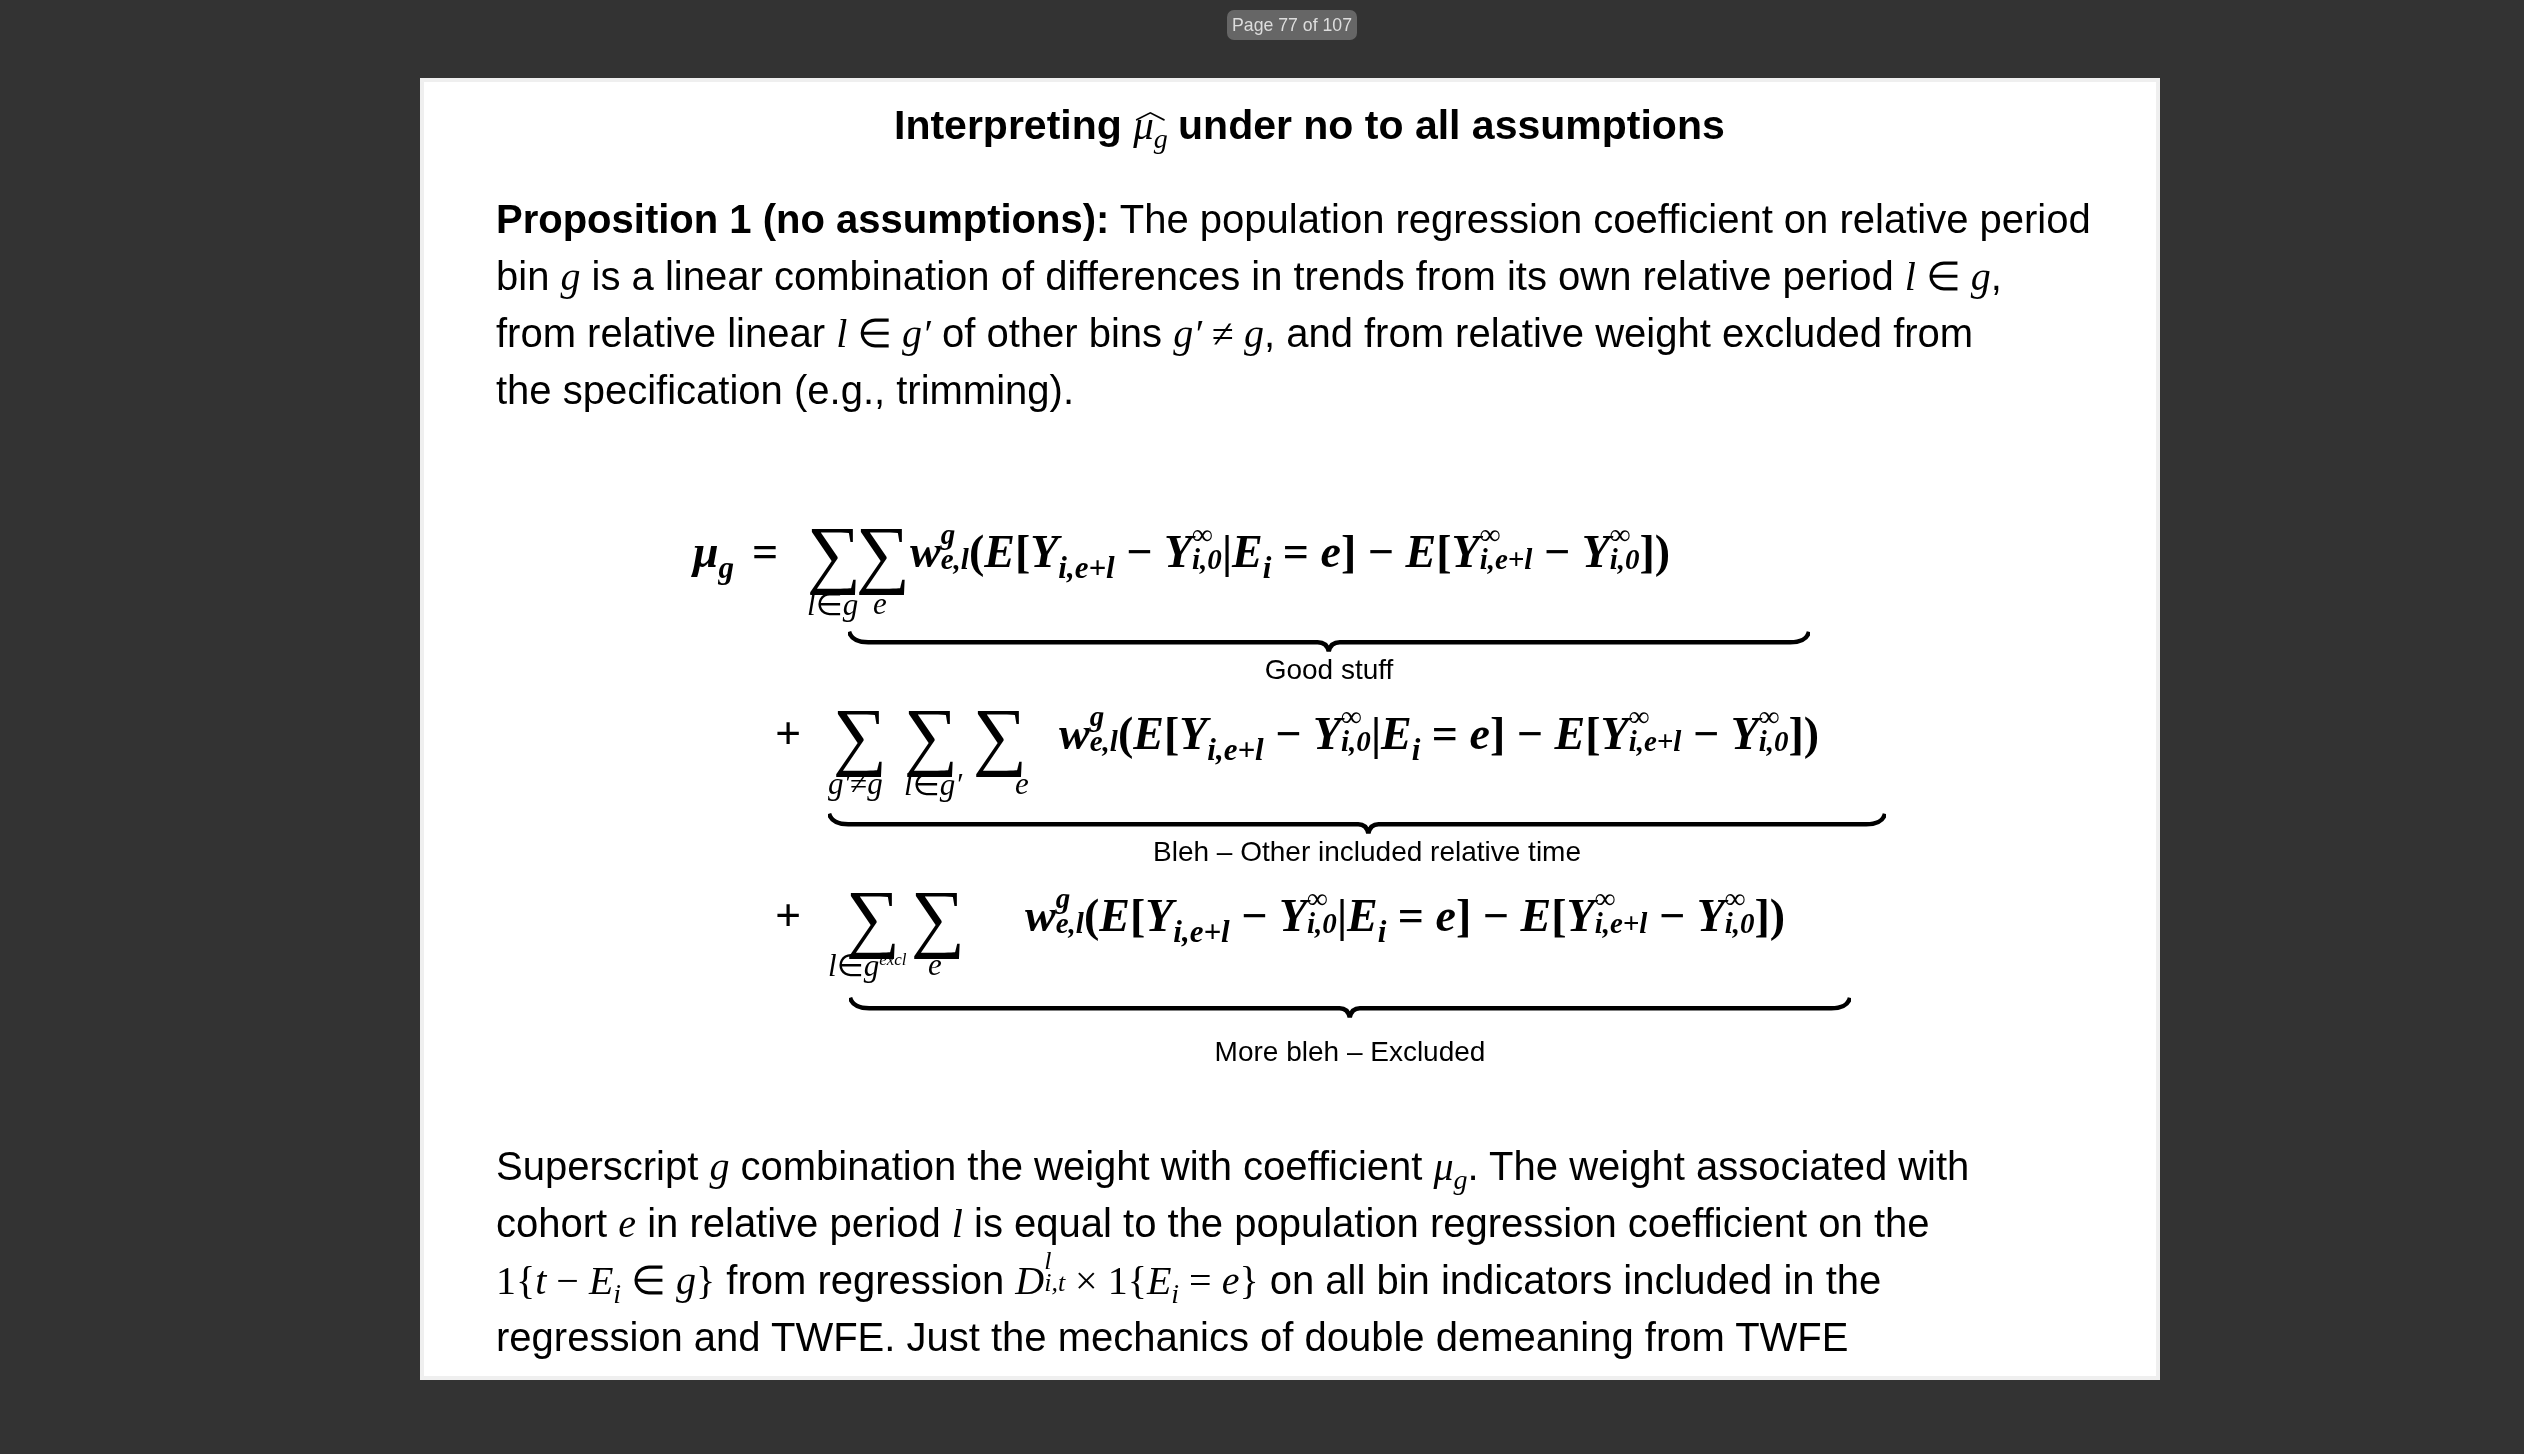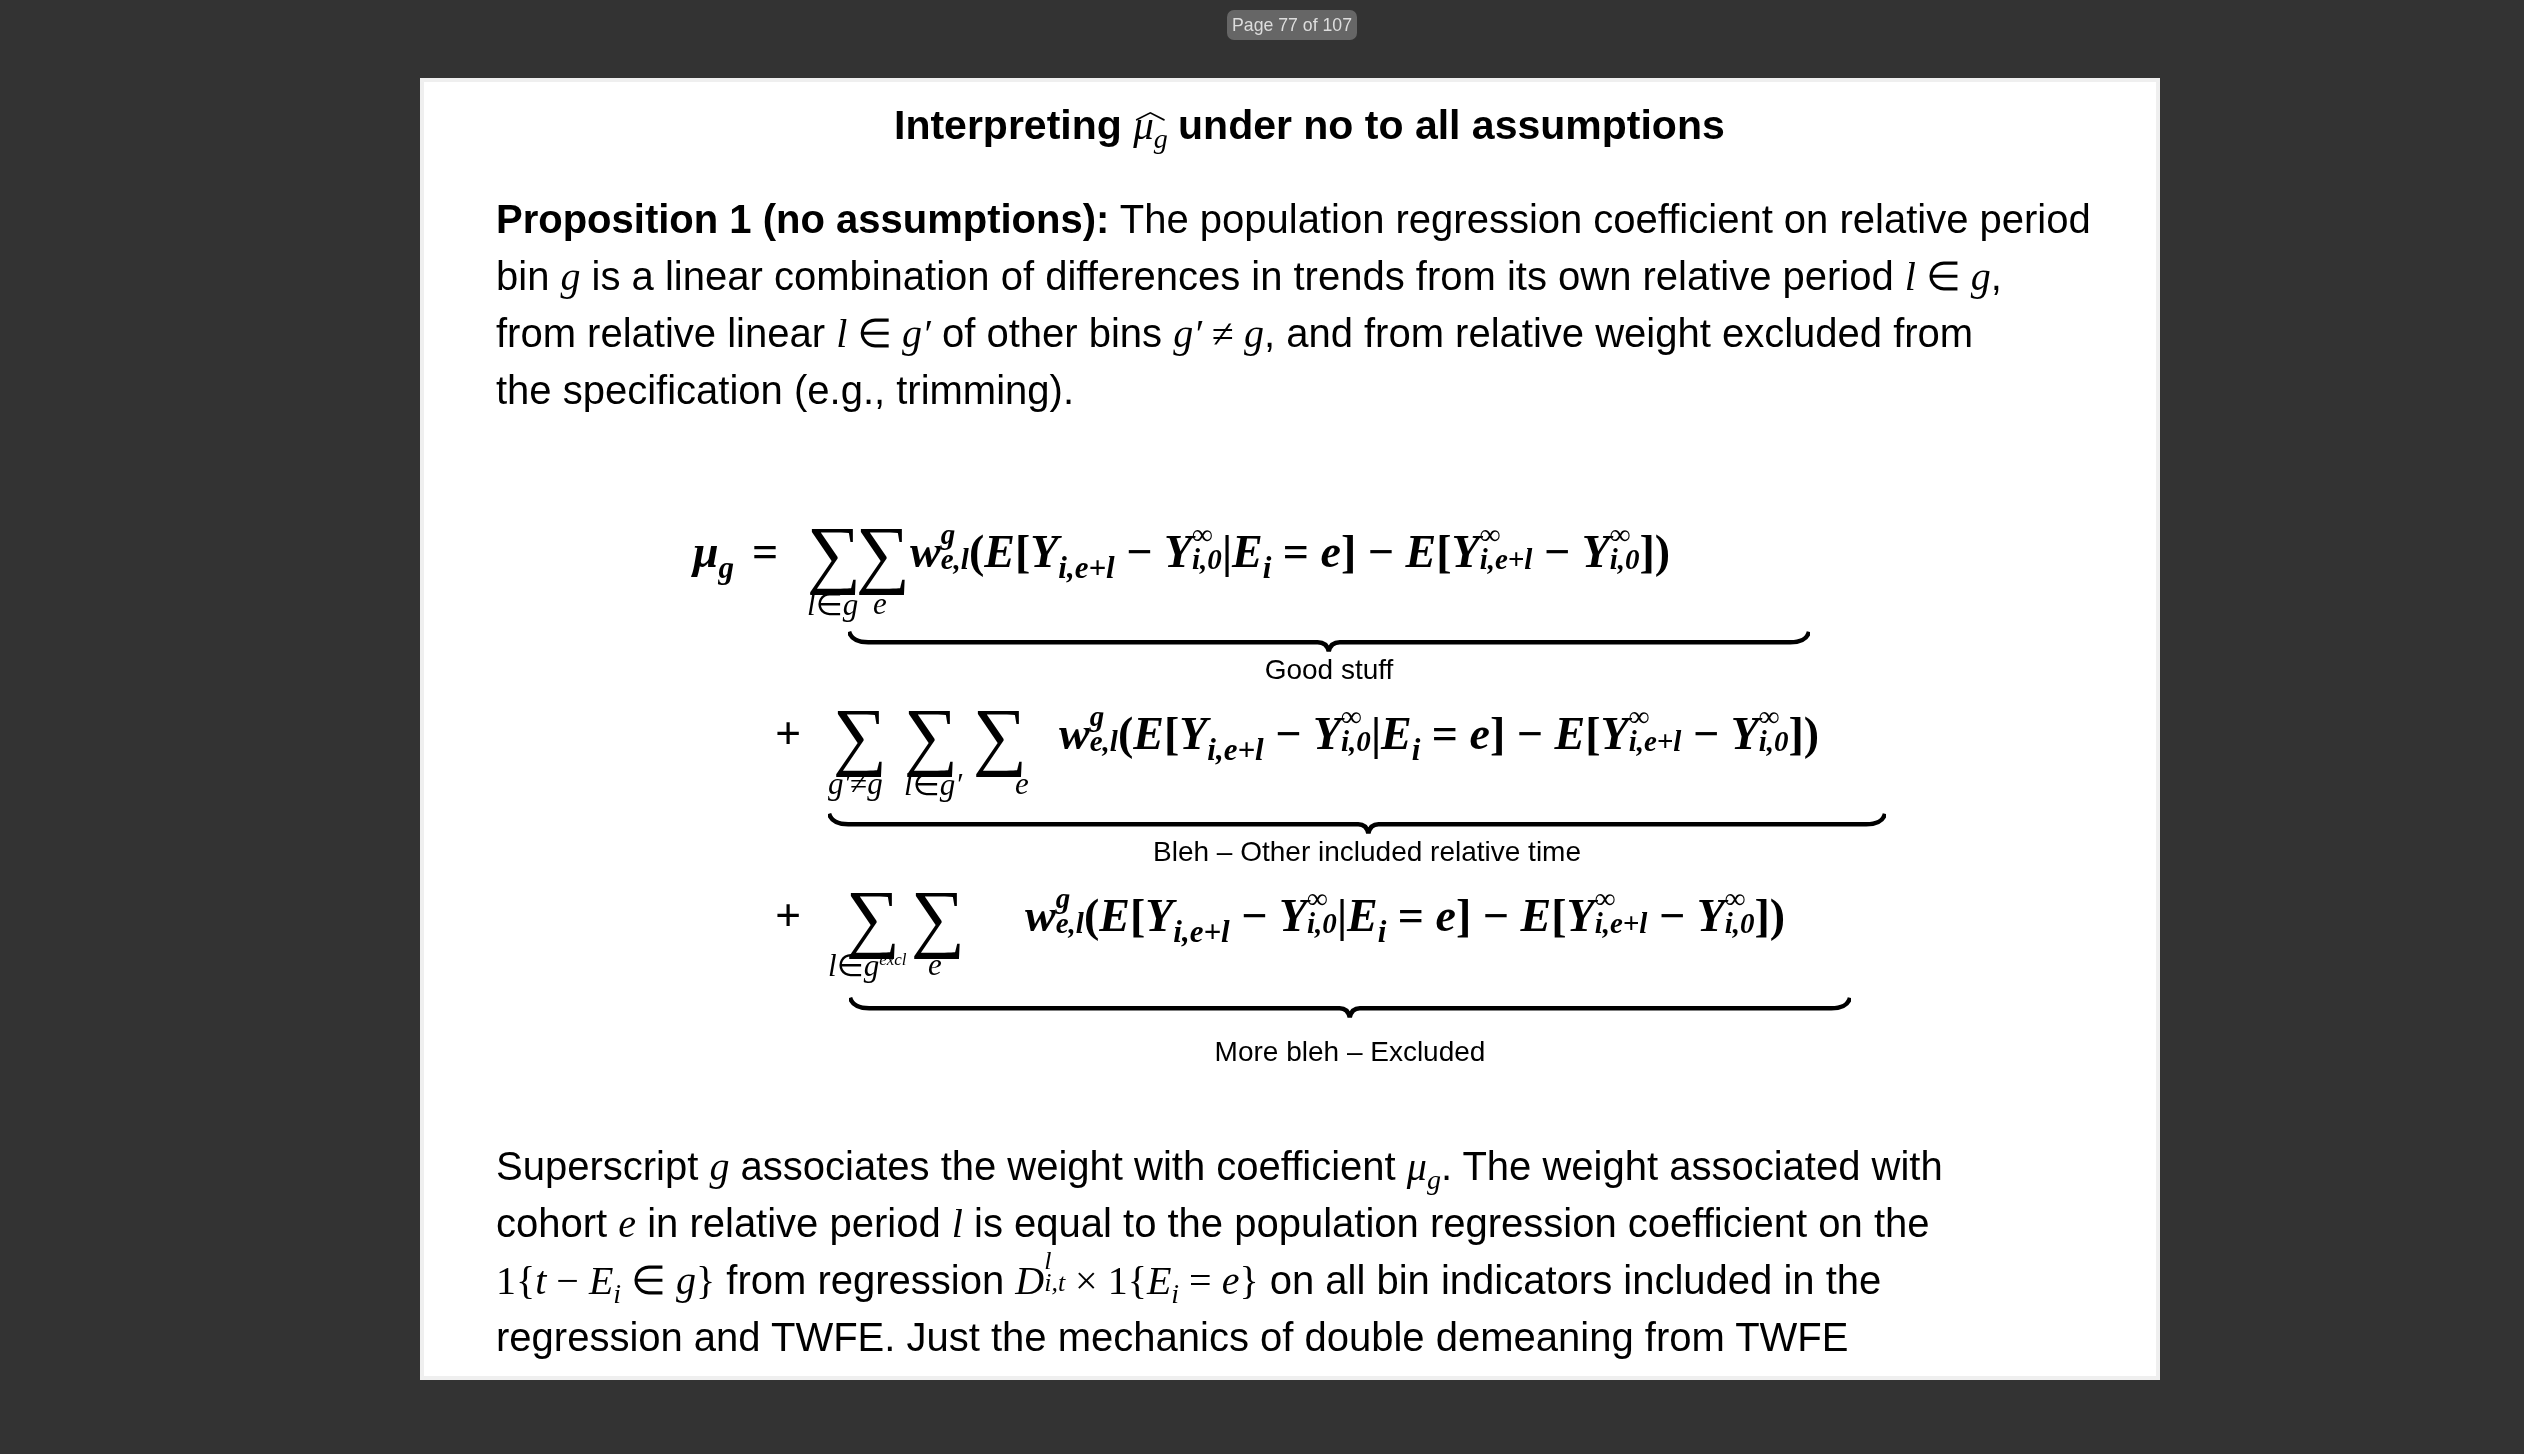--- a/index.html
+++ b/index.html
@@ -88,21 +88,21 @@
 <div class="abs limit" style="left:928px; top:947px;">e</div>
 <div class="abs eq" style="left:1025px; top:889px;">
   <span class="m">w</span><span style="display:inline-block; vertical-align:top; font-size:29px; line-height:25px;"><span class="m" style="display:block; margin-top:-3px;">g</span><span class="m" style="display:block;">e,l</span></span><span class="mr">(</span><span class="m">E</span><span class="mr">[</span><span class="m">Y</span><span class="m sub" style="top:11px;">i,e+l</span> <span class="mr">−</span> <span class="m">Y</span><span style="display:inline-block; vertical-align:top; font-size:29px; line-height:25px;"><span class="mr" style="display:block; margin-top:-3px;">∞</span><span class="m" style="display:block;">i,0</span></span><span class="mr">|</span><span class="m">E</span><span class="m sub" style="top:11px;">i</span> <span class="mr">=</span> <span class="m">e</span><span class="mr">]</span> <span class="mr">−</span> <span class="m">E</span><span class="mr">[</span><span class="m">Y</span><span style="display:inline-block; vertical-align:top; font-size:29px; line-height:25px;"><span class="mr" style="display:block; margin-top:-3px;">∞</span><span class="m" style="display:block;">i,e+l</span></span> <span class="mr">−</span> <span class="m">Y</span><span style="display:inline-block; vertical-align:top; font-size:29px; line-height:25px;"><span class="mr" style="display:block; margin-top:-3px;">∞</span><span class="m" style="display:block;">i,0</span></span><span class="mr">])</span>
 </div>
 <svg class="abs" style="left:849px; top:996px;" width="1002" height="23" viewBox="0 0 1985 45">
   <path d="M2,3 Q8,24 40,24 L972,24 Q988,24 992,42 Q996,24 1012,24 L1946,24 Q1978,24 1983,3" fill="none" stroke="#000" stroke-width="9"></path>
 </svg>
 <div class="abs brace-label" style="left:1350px; top:1020px; transform:translateX(-50%);margin-top:16px;">More bleh – Excluded</div>
 
 <div class="abs body-line" style="top:1138px;">
-  <span>Superscript </span><span class="m">g</span><span> associates the weight with coefficient </span><span class="m">μ<sub style="font-size:28px;">g</sub></span><span>. The weight associated with</span>
+  <span>Superscript </span><span class="m">g</span><span> combination the weight with coefficient </span><span class="m">μ<sub style="font-size:28px;">g</sub></span><span>. The weight associated with</span>
 </div>
 <div class="abs body-line" style="top:1195px;">
   <span>cohort </span><span class="m">e</span><span> in relative period </span><span class="m">l</span><span> is equal to the population regression coefficient on the</span>
 </div>
 <div class="abs body-line" style="top:1252px;">
   <span class="mr">1{<span class="m">t</span> − <span class="m">E</span><sub class="m" style="font-size:28px;">i</sub> ∈ <span class="m">g</span>}</span><span> from regression </span><span class="m">D<span style="display:inline-block; vertical-align:top; font-size:26px; line-height:22px;"><span style="display:block; margin-top:-2px;">l</span><span style="display:block;">i,t</span></span></span><span class="mr"> × 1{<span class="m">E</span><sub class="m" style="font-size:28px;">i</sub> = <span class="m">e</span>}</span><span> on all bin indicators included in the</span>
 </div>
 <div class="abs body-line" style="top:1309px;">
   <span>regression and TWFE. Just the mechanics of double demeaning from TWFE</span>
 </div>

